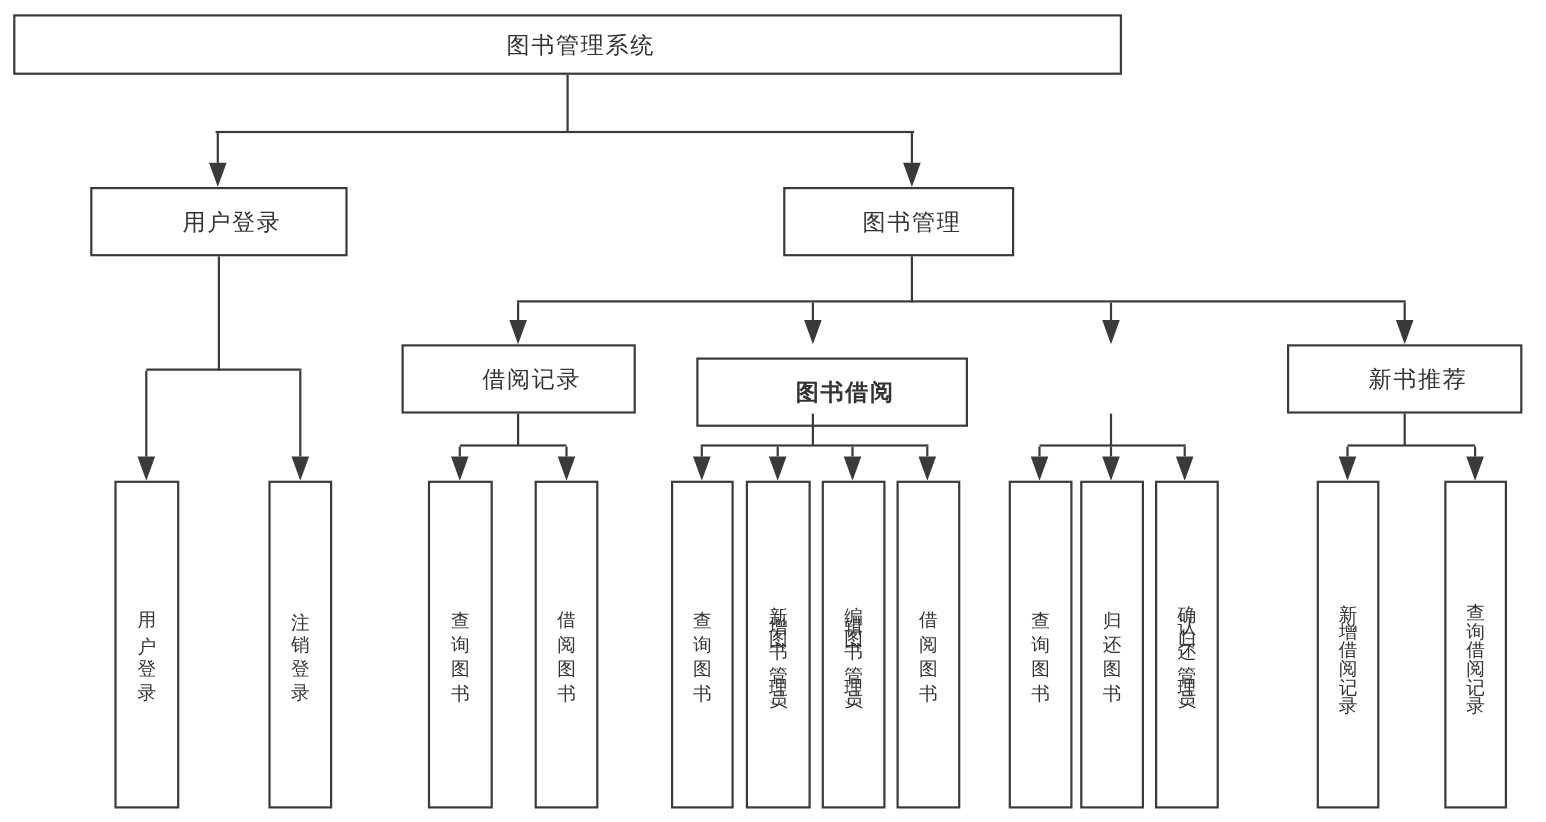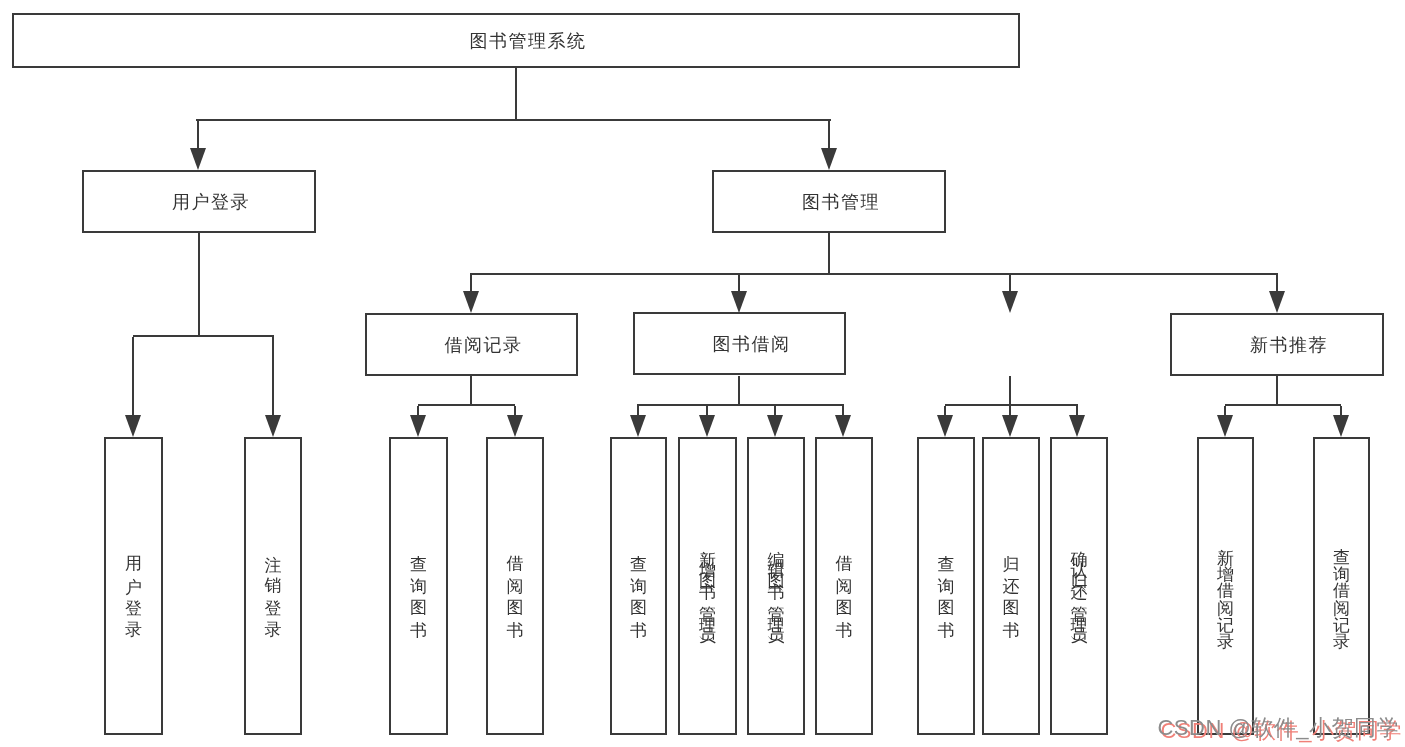--- a/index.html
+++ b/index.html
@@ -16,21 +16,21 @@
     width:1405px;height:747px;
     background:var(--bg);
     overflow:hidden;
   }
   .box{
     position:absolute;
     box-sizing:border-box;
     border:2px solid var(--line);
     background:var(--bg);
     display:flex;align-items:center;justify-content:center;
-    font-size:18px;color:var(--text);
+    font-size:21px;color:var(--text);
     letter-spacing:1.5px;
     white-space:nowrap;
     padding-left:24px;
   }
   .vbox{
     position:absolute;
     box-sizing:border-box;
     border:2px solid var(--line);
     background:var(--bg);
     display:flex;align-items:center;justify-content:center;
@@ -71,21 +71,21 @@
   <div class="box" style="left:12px;top:13px;width:1008px;height:55px;">图书管理系统</div>
 
   <div class="line" style="left:515px;top:68px;width:2px;height:52px;"></div>
   <div class="line" style="left:196px;top:119px;width:635px;height:2px;"></div>
   <div class="line" style="left:197px;top:121px;width:2px;height:27px;"></div>
   <div class="ah" style="left:190px;top:148px;"></div>
   <div class="line" style="left:828px;top:121px;width:2px;height:27px;"></div>
   <div class="ah" style="left:821px;top:148px;"></div>
 
   <div class="box" style="left:82px;top:170px;width:234px;height:63px;">用户登录</div>
-  <div class="box" style="left:712px;top:170px;width:234px;height:63px;">图书管理</div>
+  <div class="box" style="left:712px;top:170px;width:210px;height:63px;">图书管理</div>
 
   <div class="line" style="left:198px;top:233px;width:2px;height:104px;"></div>
   <div class="line" style="left:133px;top:335px;width:141px;height:2px;"></div>
   <div class="line" style="left:132px;top:337px;width:2px;height:78px;"></div>
   <div class="line" style="left:272px;top:337px;width:2px;height:78px;"></div>
   <div class="ah" style="left:125px;top:415px;"></div>
   <div class="ah" style="left:265px;top:415px;"></div>
 
   <div class="vbox" style="left:104px;top:437px;width:59px;height:298px;">
     <span class="vtext sp4">用户登录</span>
@@ -99,21 +99,21 @@
   <div class="line" style="left:470px;top:275px;width:2px;height:16px;"></div>
   <div class="ah" style="left:463px;top:291px;"></div>
   <div class="line" style="left:738px;top:275px;width:2px;height:16px;"></div>
   <div class="ah" style="left:731px;top:291px;"></div>
   <div class="line" style="left:1009px;top:275px;width:2px;height:16px;"></div>
   <div class="ah" style="left:1002px;top:291px;"></div>
   <div class="line" style="left:1276px;top:275px;width:2px;height:16px;"></div>
   <div class="ah" style="left:1269px;top:291px;"></div>
 
   <div class="box" style="left:365px;top:313px;width:213px;height:63px;">借阅记录</div>
-  <div class="box" style="left:633px;top:312px;width:213px;height:63px;">图书借阅</div>
+  <div class="box" style="left:633px;top:325px;width:247px;height:63px;font-weight:bold;">图书借阅</div>
   <div class="box" style="left:1170px;top:313px;width:214px;height:63px;">新书推荐</div>
 
   <div class="line" style="left:470px;top:376px;width:2px;height:29px;"></div>
   <div class="line" style="left:418px;top:404px;width:97px;height:2px;"></div>
   <div class="line" style="left:417px;top:406px;width:2px;height:9px;"></div>
   <div class="line" style="left:514px;top:406px;width:2px;height:9px;"></div>
   <div class="ah" style="left:410px;top:415px;"></div>
   <div class="ah" style="left:507px;top:415px;"></div>
 
   <div class="vbox" style="left:389px;top:437px;width:59px;height:298px;">
@@ -173,15 +173,14 @@
   <div class="ah" style="left:1217px;top:415px;"></div>
   <div class="ah" style="left:1333px;top:415px;"></div>
 
   <div class="vbox" style="left:1197px;top:437px;width:57px;height:298px;">
     <span class="vtext sp6">新增借阅记录</span>
   </div>
   <div class="vbox" style="left:1313px;top:437px;width:57px;height:298px;">
     <span class="vtext sp6">查询借阅记录</span>
   </div>
 
-  <div id="watermark">CSDN @软件_小贺同学</div>
 
 </div>
 
 </body></html>

